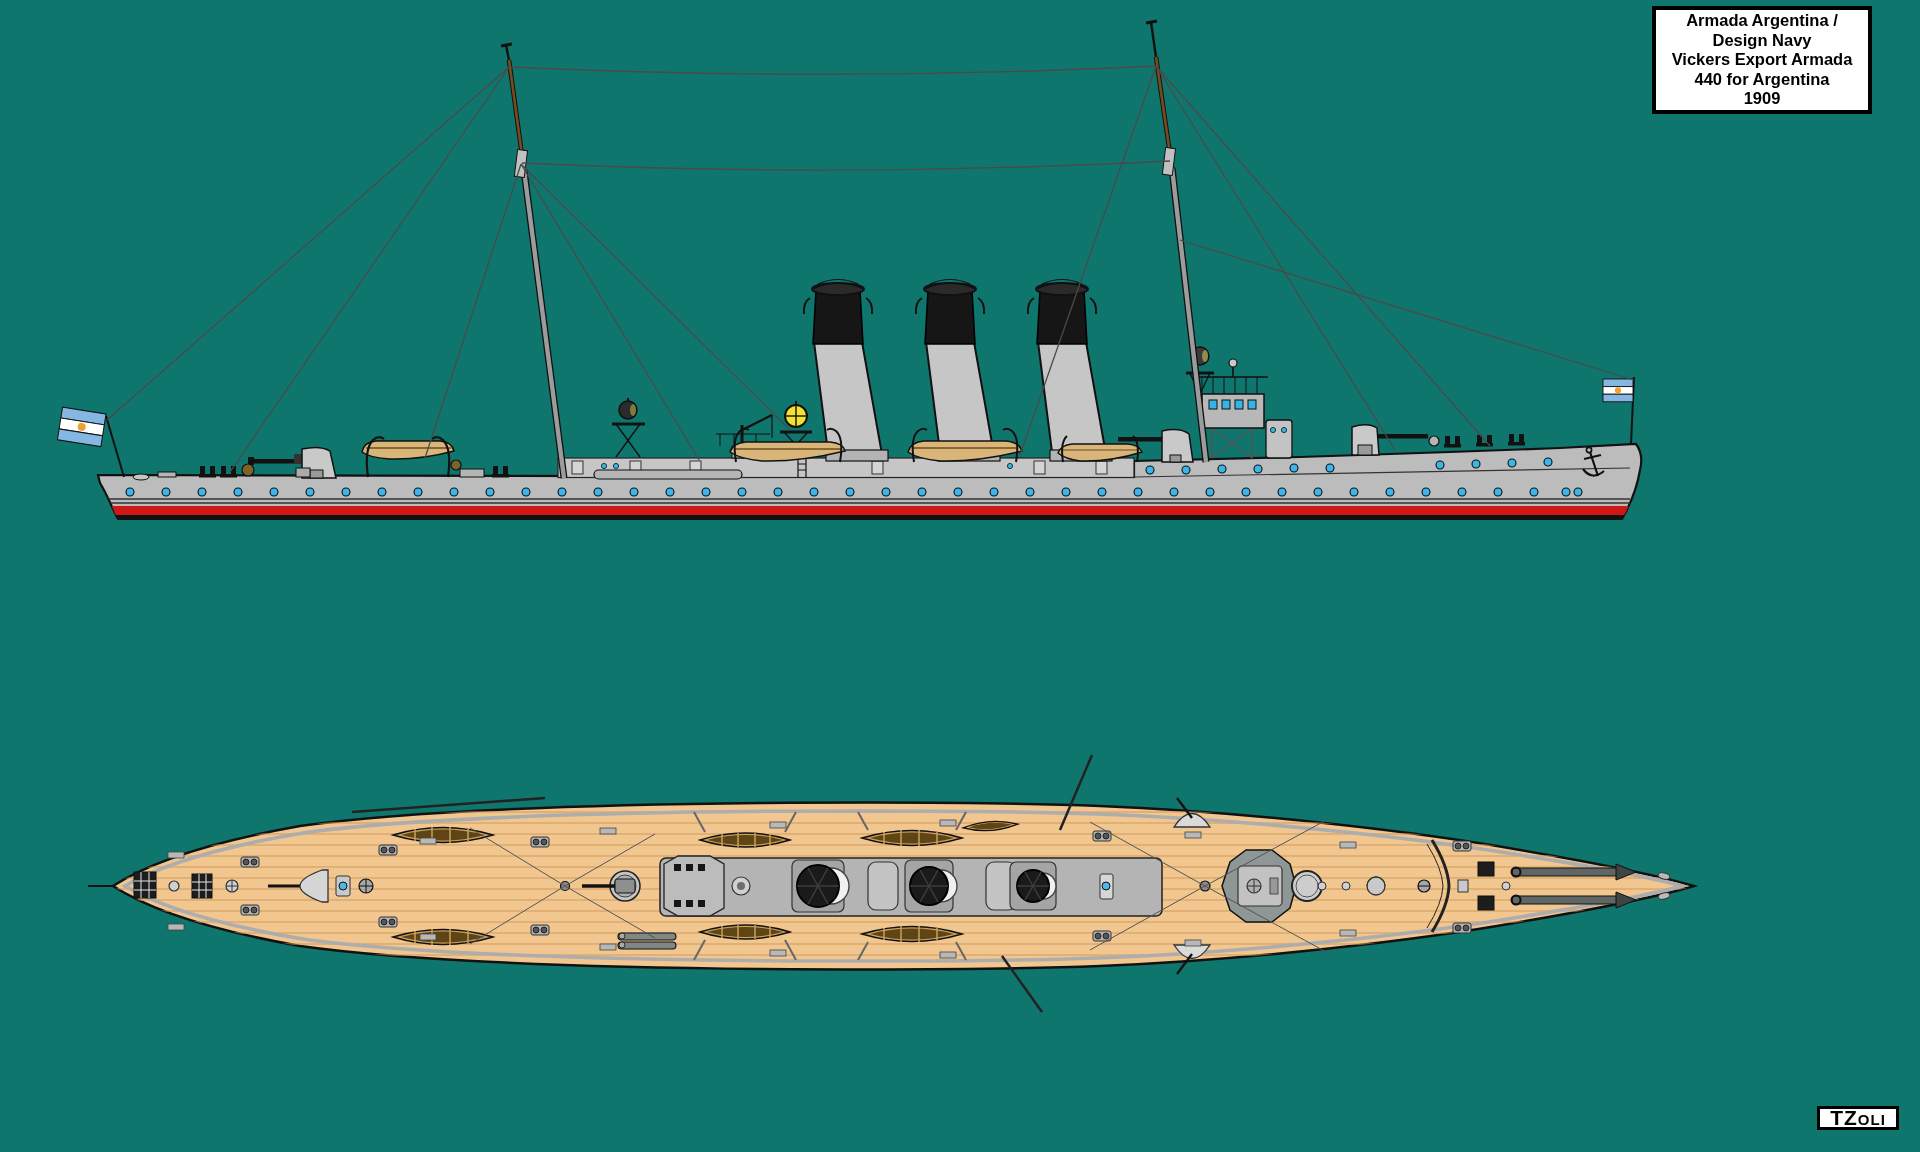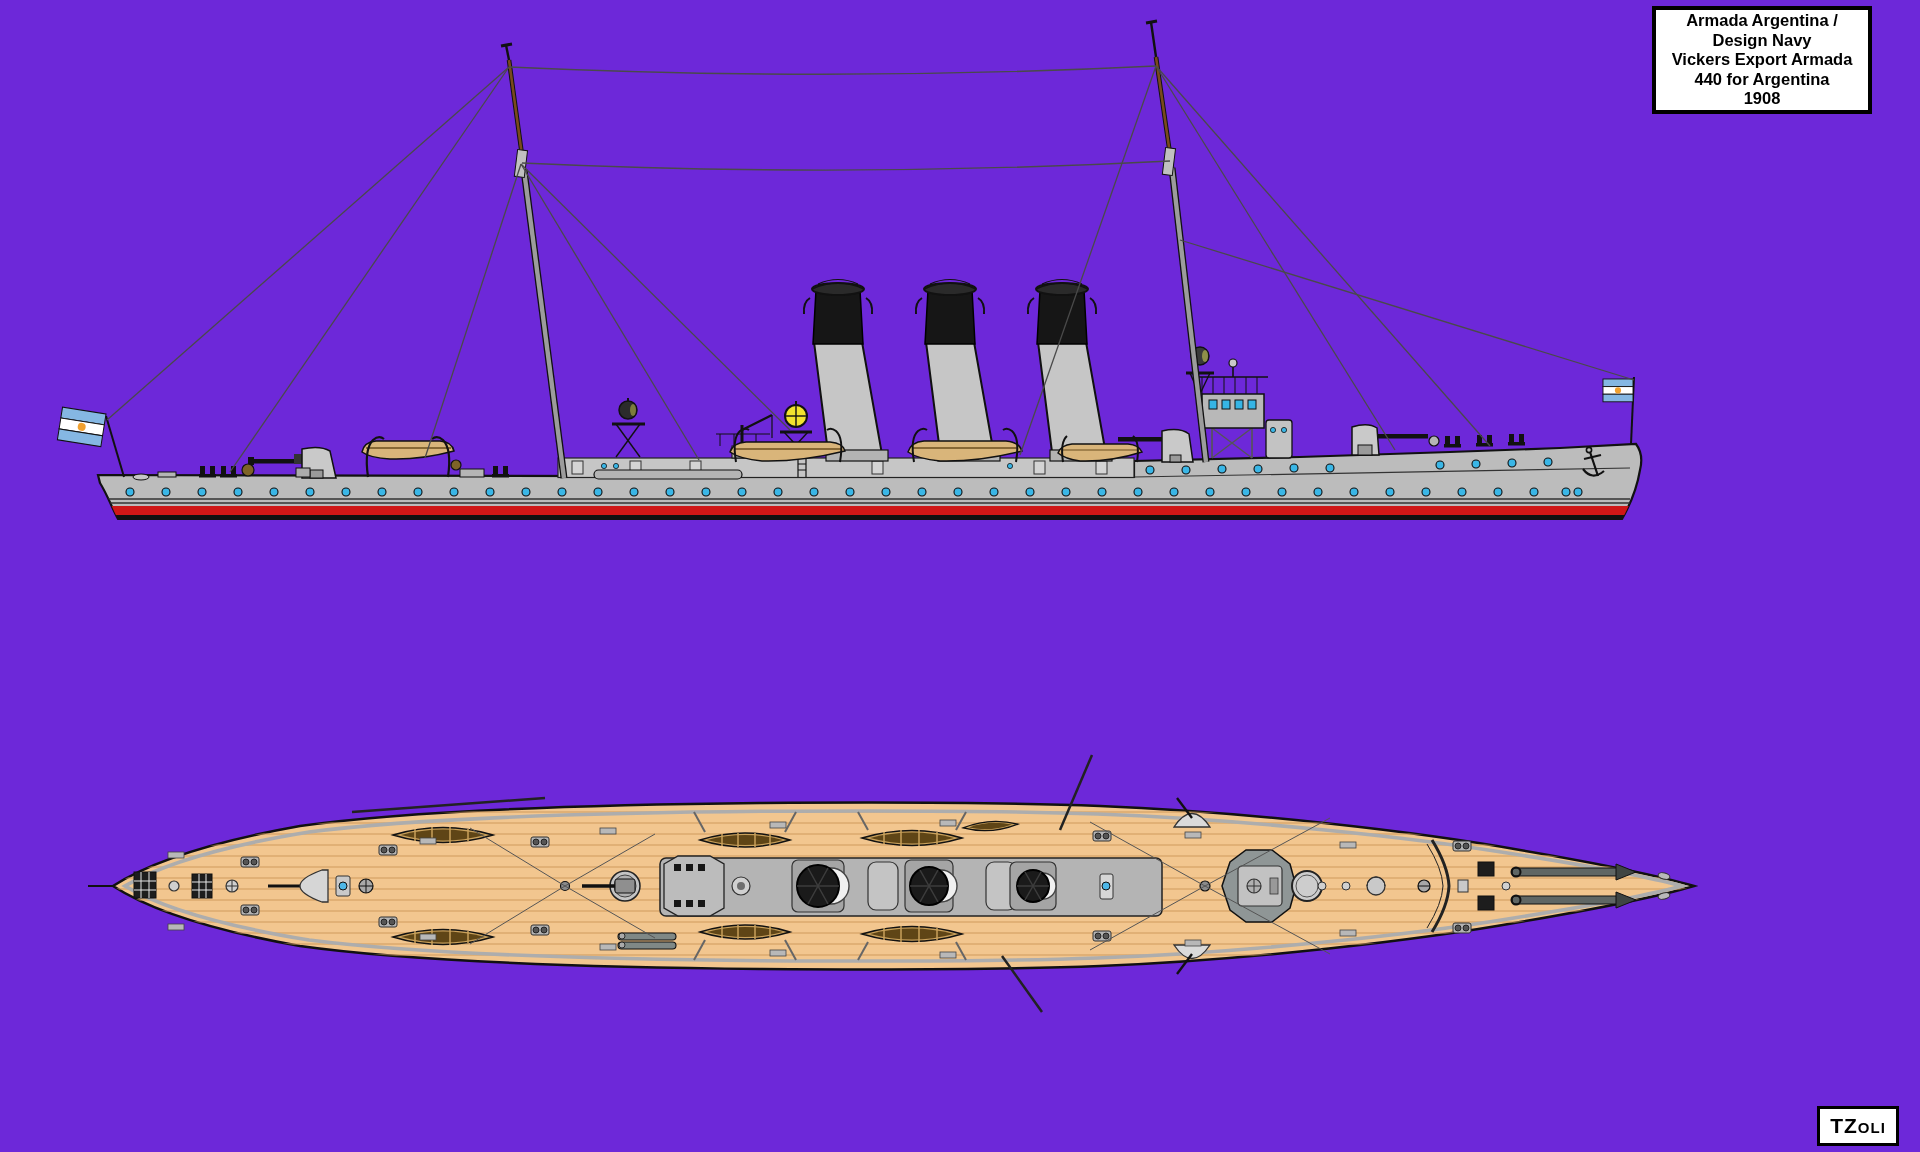--- a/index.html
+++ b/index.html
@@ -1,26 +1,26 @@
 <!DOCTYPE html>
 <html><head>
 <meta charset="utf-8">
 <style>
   html,body{margin:0;padding:0;background:#ffffff;}
-  .canvas{position:relative;width:1920px;height:1152px;background:#6d28d9;overflow:hidden;
+  .canvas{position:relative;width:1920px;height:1152px;background:#0f766e;overflow:hidden;
           font-family:"Liberation Sans", sans-serif;}
   svg{position:absolute;left:0;top:0;}
   .title-box{
     position:absolute;left:1652px;top:6px;width:220px;height:108px;
     border:4px solid #000;background:#fff;box-sizing:border-box;
     display:flex;flex-direction:column;justify-content:center;
     text-align:center;font-weight:bold;font-size:16.5px;line-height:19.5px;color:#000;
   }
   .sig-box{
-    position:absolute;left:1817px;top:1106px;width:82px;height:40px;
+    position:absolute;left:1817px;top:1106px;width:82px;height:24px;
     border:3px solid #000;background:#fff;box-sizing:border-box;
     display:flex;align-items:center;justify-content:center;
     font-weight:bold;font-size:21px;letter-spacing:1px;color:#000;
     font-variant:small-caps;
   }
 </style>
 </head>
 <body>
 
 <div class="canvas">
@@ -633,20 +633,20 @@
       <line x1="1002" y1="956" x2="1042" y2="1012" stroke="#222" stroke-width="2.5"></line>
     </g>
   </g>
 </svg>
 
   <div class="title-box">
     <div>Armada Argentina /</div>
     <div>Design Navy</div>
     <div>Vickers Export Armada</div>
     <div>440 for Argentina</div>
-    <div>1908</div>
+    <div>1909</div>
   </div>
 
   <div class="sig-box">
     <span>TZoli</span>
   </div>
 
 </div>
 
 </body></html>

